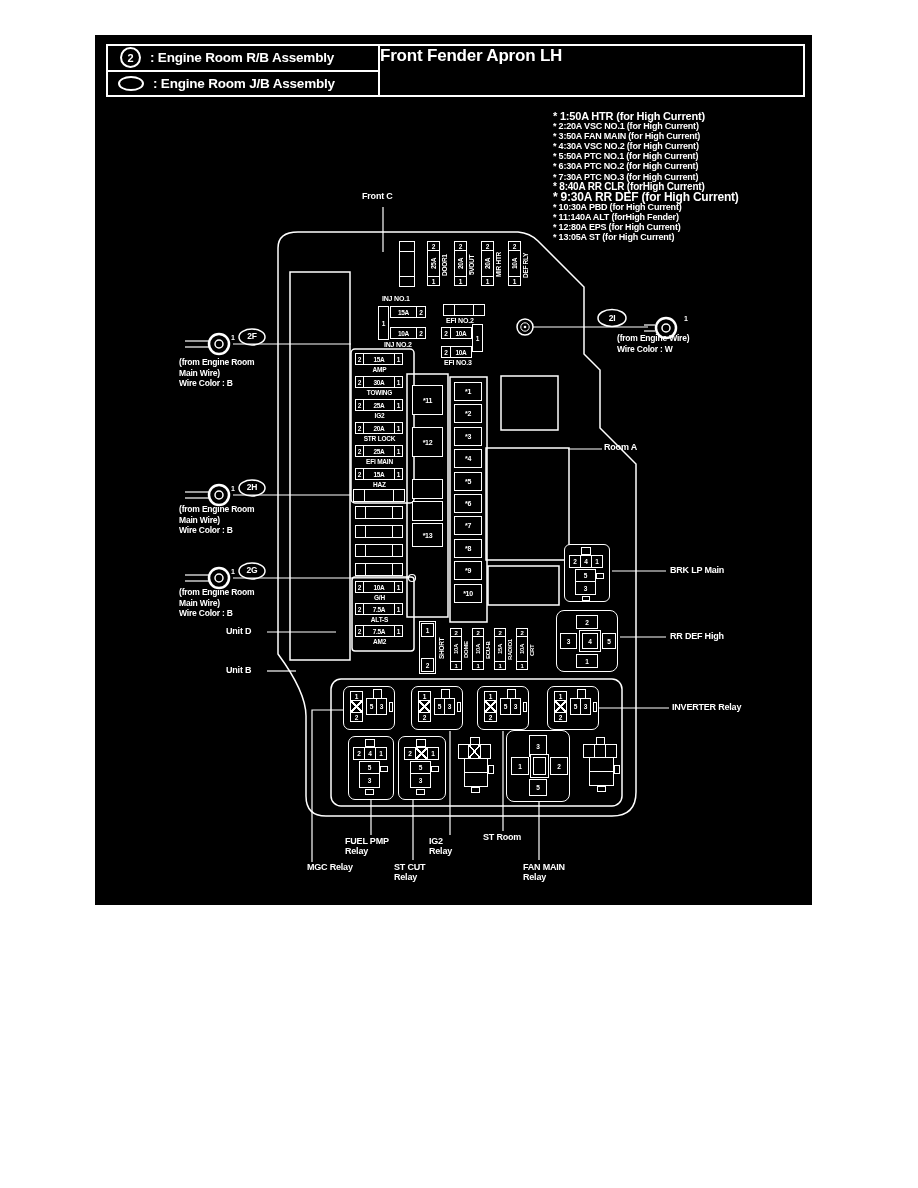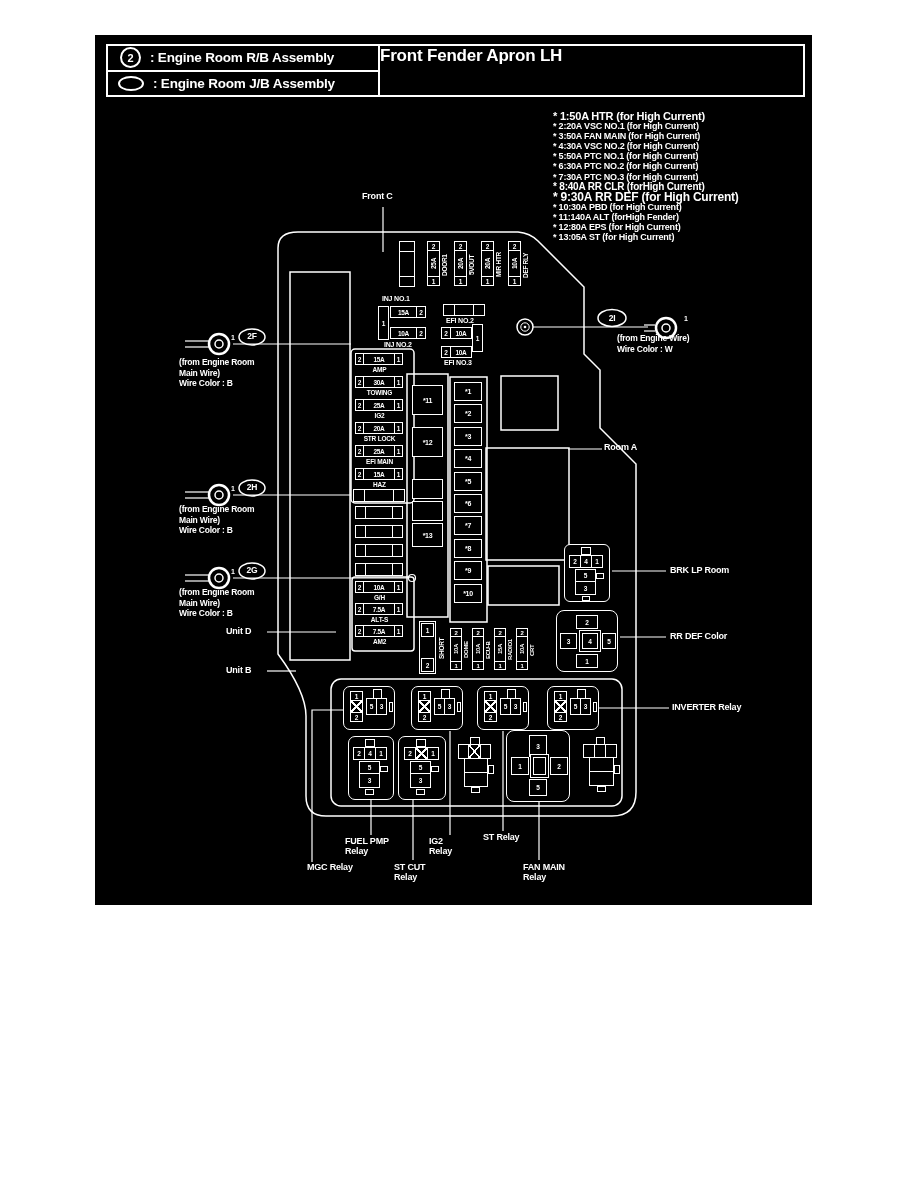--- a/index.html
+++ b/index.html
@@ -390,32 +390,32 @@
     <div class="abs row" style="left:4px;top:10px">
       <div class="c" style="width:12px;height:13px">2</div>
       <div class="c" style="width:12px;height:13px">4</div>
       <div class="c" style="width:12px;height:13px">1</div>
     </div>
     <div class="abs c" style="left:10px;top:24px;width:21px;height:13px">5</div>
     <div class="abs c" style="left:10px;top:36px;width:21px;height:14px">3</div>
     <div class="tab" style="left:31px;top:28px;width:8px;height:6px"></div>
     <div class="tab" style="left:17px;top:51px;width:8px;height:5px"></div>
   </div>
-  <div class="abs t s9" style="left:670px;top:565px">BRK LP Room</div>
+  <div class="abs t s9" style="left:670px;top:565px">BRK LP Main</div>
 
   <div class="box" style="left:556px;top:610px;width:62px;height:62px;border-radius:8px">
     <div class="abs c" style="left:19px;top:4px;width:22px;height:14px">2</div>
     <div class="abs c" style="left:3px;top:22px;width:17px;height:16px">3</div>
     <div class="abs" style="left:22px;top:19px;width:22px;height:22px;border:1px solid #fff;box-sizing:border-box;padding:2px;background:#000">
       <div class="c" style="width:100%;height:100%">4</div>
     </div>
     <div class="abs c" style="left:45px;top:22px;width:14px;height:16px">5</div>
     <div class="abs c" style="left:19px;top:43px;width:22px;height:14px">1</div>
   </div>
-  <div class="abs t s9" style="left:670px;top:631px">RR DEF Color</div>
+  <div class="abs t s9" style="left:670px;top:631px">RR DEF High</div>
 
   <div class="box" style="left:343px;top:686px;width:52px;height:44px;border-radius:7px">
     <div class="tab" style="left:29px;top:2px;width:9px;height:10px"></div>
     <div class="abs col" style="left:6px;top:4px">
       <div class="c" style="width:13px;height:10px">1</div>
       <div class="c xbox" style="width:13px;height:13px"></div>
       <div class="c" style="width:13px;height:10px">2</div>
     </div>
     <div class="abs row" style="left:22px;top:11px">
       <div class="c" style="width:11px;height:17px">5</div>
@@ -531,21 +531,21 @@
   </div>
 
   <div class="abs" style="left:345px;top:836px">
     <div class="t s9">FUEL PMP</div>
     <div class="t s9">Relay</div>
   </div>
   <div class="abs" style="left:429px;top:836px">
     <div class="t s9">IG2</div>
     <div class="t s9">Relay</div>
   </div>
-  <div class="abs t s9" style="left:483px;top:832px">ST Relay</div>
+  <div class="abs t s9" style="left:483px;top:832px">ST Room</div>
   <div class="abs t s9" style="left:307px;top:862px">MGC Relay</div>
   <div class="abs" style="left:394px;top:862px">
     <div class="t s9">ST CUT</div>
     <div class="t s9">Relay</div>
   </div>
   <div class="abs" style="left:523px;top:862px">
     <div class="t s9">FAN MAIN</div>
     <div class="t s9">Relay</div>
   </div>
 

